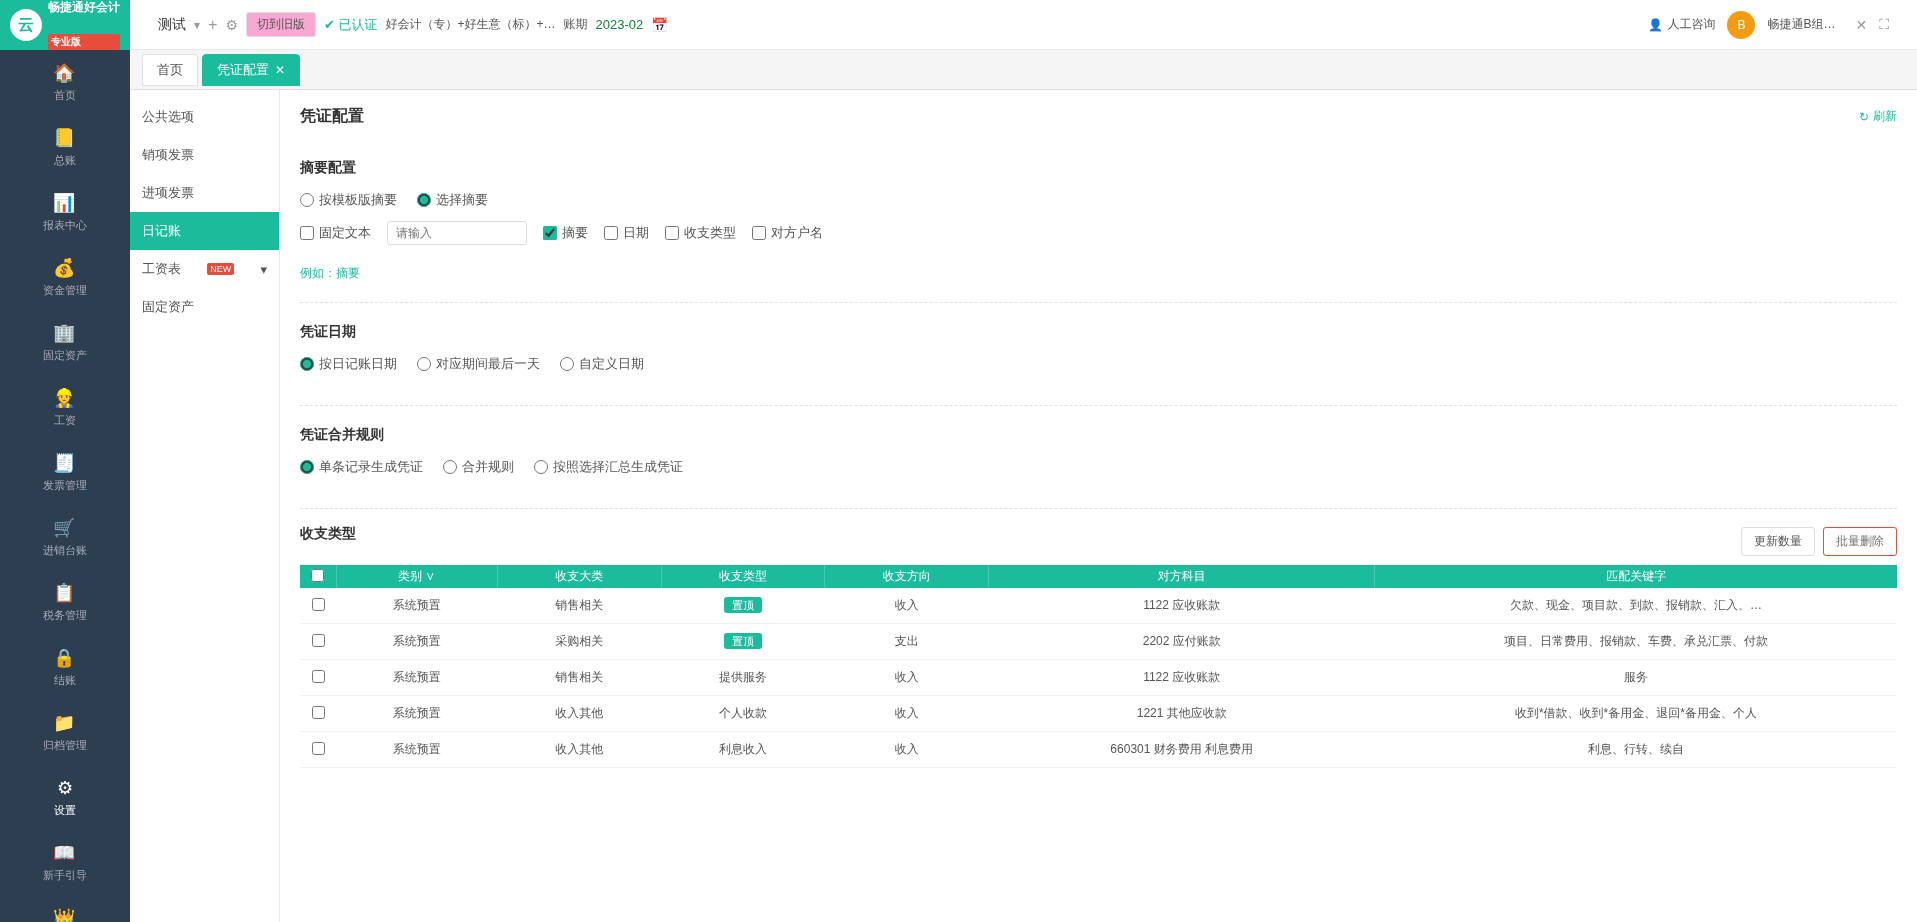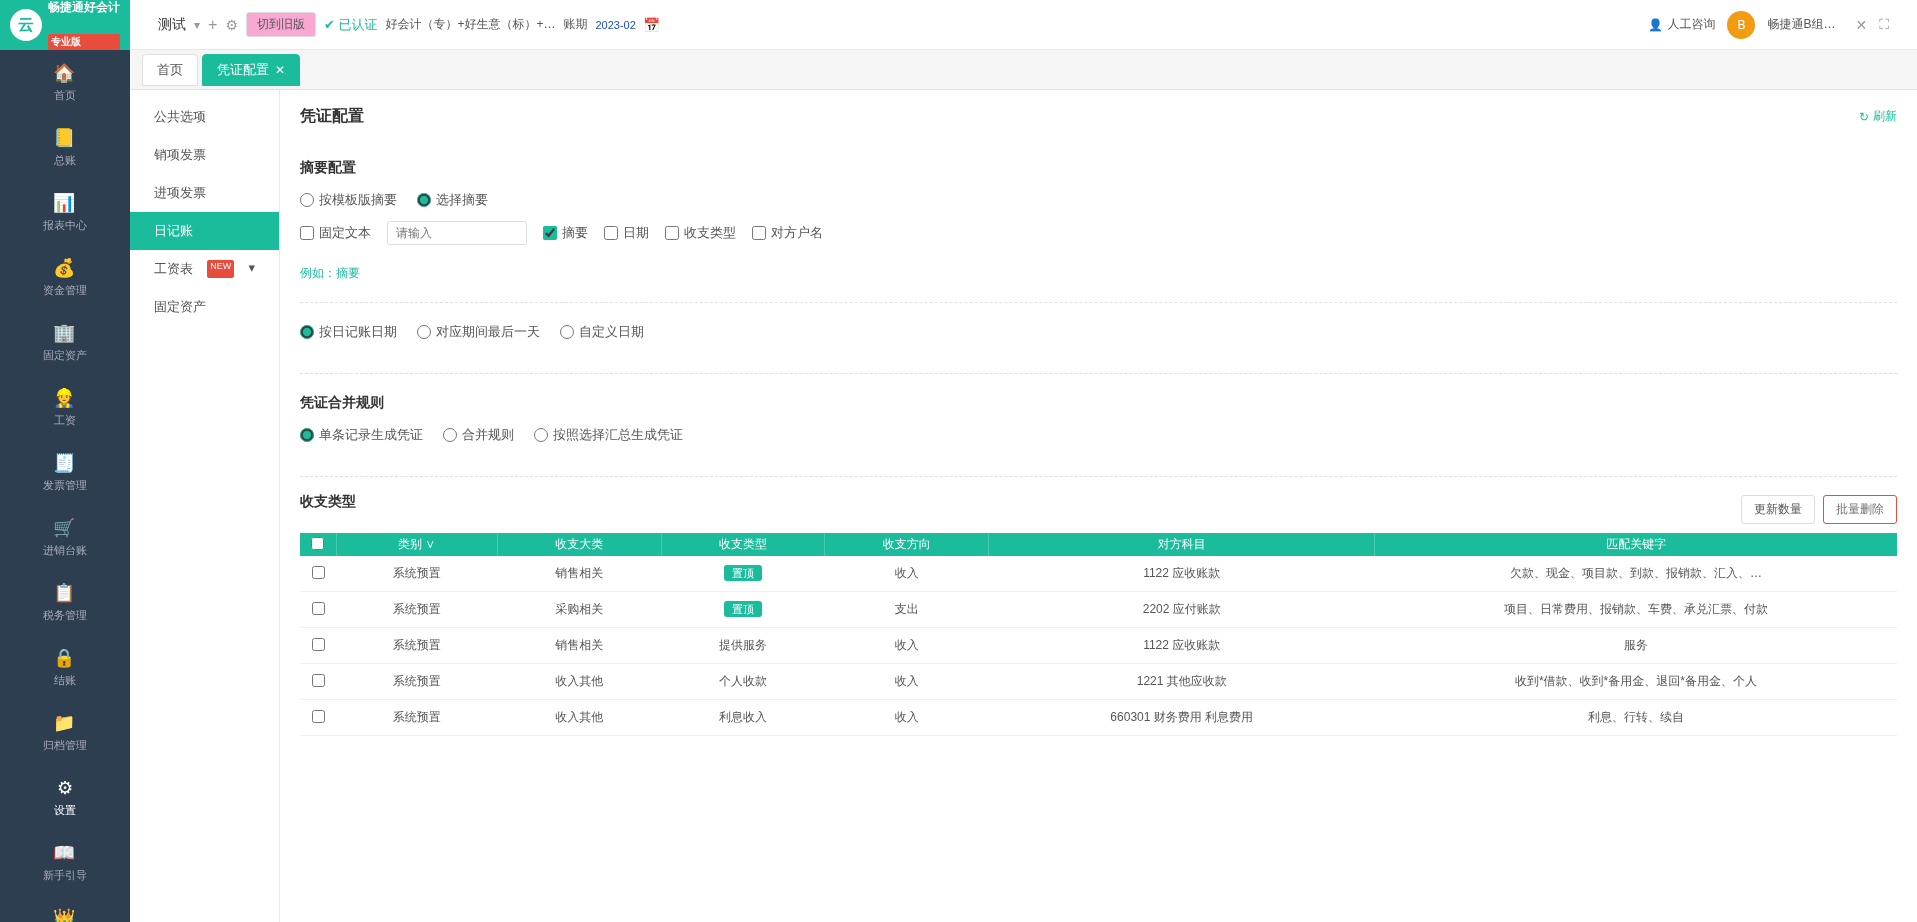--- a/index.html
+++ b/index.html
@@ -33,21 +33,21 @@
     .tab-bar { height: 40px; background: #f5f5f5; display: flex; align-items: center; padding: 0 12px; gap: 4px; border-bottom: 1px solid #e0e0e0; flex-shrink: 0; }
     .tab-item { padding: 6px 14px; background: white; border: 1px solid #e0e0e0; border-radius: 4px 4px 0 0; font-size: 13px; cursor: pointer; color: #555; display: flex; align-items: center; gap: 6px; }
     .tab-item.active { background: #1abc9c; color: white; border-color: #1abc9c; }
     .tab-close { font-size: 12px; cursor: pointer; }
 
     
     .content-area { flex: 1; overflow-y: auto; display: flex; flex-direction: row; background: #f5f7fa; }
 
     
     .left-nav { width: 150px; background: white; border-right: 1px solid #e8e8e8; flex-shrink: 0; padding: 8px 0; }
-    .left-nav-item { padding: 10px 24px; font-size: 13px; color: #555; cursor: pointer; display: flex; justify-content: space-between; }
+    .left-nav-item { padding: 10px 12px; font-size: 13px; color: #555; cursor: pointer; display: flex; align-items: center; justify-content: space-between; }
     .left-nav-item.active { background: #1abc9c; color: white; }
     .new-badge { background: #e74c3c; color: white; font-size: 9px; padding: 1px 3px; border-radius: 2px; }
 
     
     .right-content { flex: 1; padding: 16px 20px; overflow-y: auto; background: white; }
 
     
     .page-header { display: flex; align-items: center; justify-content: space-between; margin-bottom: 12px; }
     .page-title { font-size: 16px; font-weight: 600; color: #333; }
     .refresh-btn { color: #1abc9c; font-size: 12px; cursor: pointer; display: flex; align-items: center; gap: 4px; }
@@ -162,21 +162,21 @@
 
   <div class="topbar">
     <span class="topbar-title">测试</span>
     <span class="topbar-arrow">▾</span>
     <span style="color:#999;font-size:16px;cursor:pointer;">+</span>
     <span style="color:#999;font-size:14px;cursor:pointer;">⚙</span>
     <button class="topbar-btn">切到旧版</button>
     <span class="tag-certified">✔ <span>已认证</span></span>
     <span style="font-size:12px;color:#555;">好会计（专）+好生意（标）+…</span>
     <span style="font-size:12px;color:#555;">账期</span>
-    <span style="font-size:11px;color:#1d4ed8;">2023-02</span>
+    <span style="font-size:13px;color:#15803d;">2023-02</span>
     <span style="font-size:14px;cursor:pointer;">📅</span>
     <div class="topbar-right">
       <div class="user-service">
         <span>👤</span>
         <span>人工咨询</span>
       </div>
       <div class="avatar">B</div>
       <span class="username">畅捷通B组…</span>
       <span style="font-size:14px;color:#999;cursor:pointer;margin-left:8px;">✕</span>
       <span style="font-size:14px;color:#999;cursor:pointer;">⛶</span>
@@ -264,20 +264,21 @@
           </label>
           <label class="checkbox-label">
             <input type="checkbox" class="checkbox-input" style="">
             <span>对方户名</span>
           </label>
         </div>
         <div class="example-text">例如：摘要</div>
       </div>
 
       <div class="section">
+        <div class="section-title">凭证日期</div>
         <div class="radio-group">
           <label class="radio-label">
             <input type="radio" class="radio-input" name="voucher_date" checked="" style="">
             <span>按日记账日期</span>
           </label>
           <label class="radio-label">
             <input type="radio" class="radio-input" name="voucher_date" style="">
             <span>对应期间最后一天</span>
           </label>
           <label class="radio-label">

